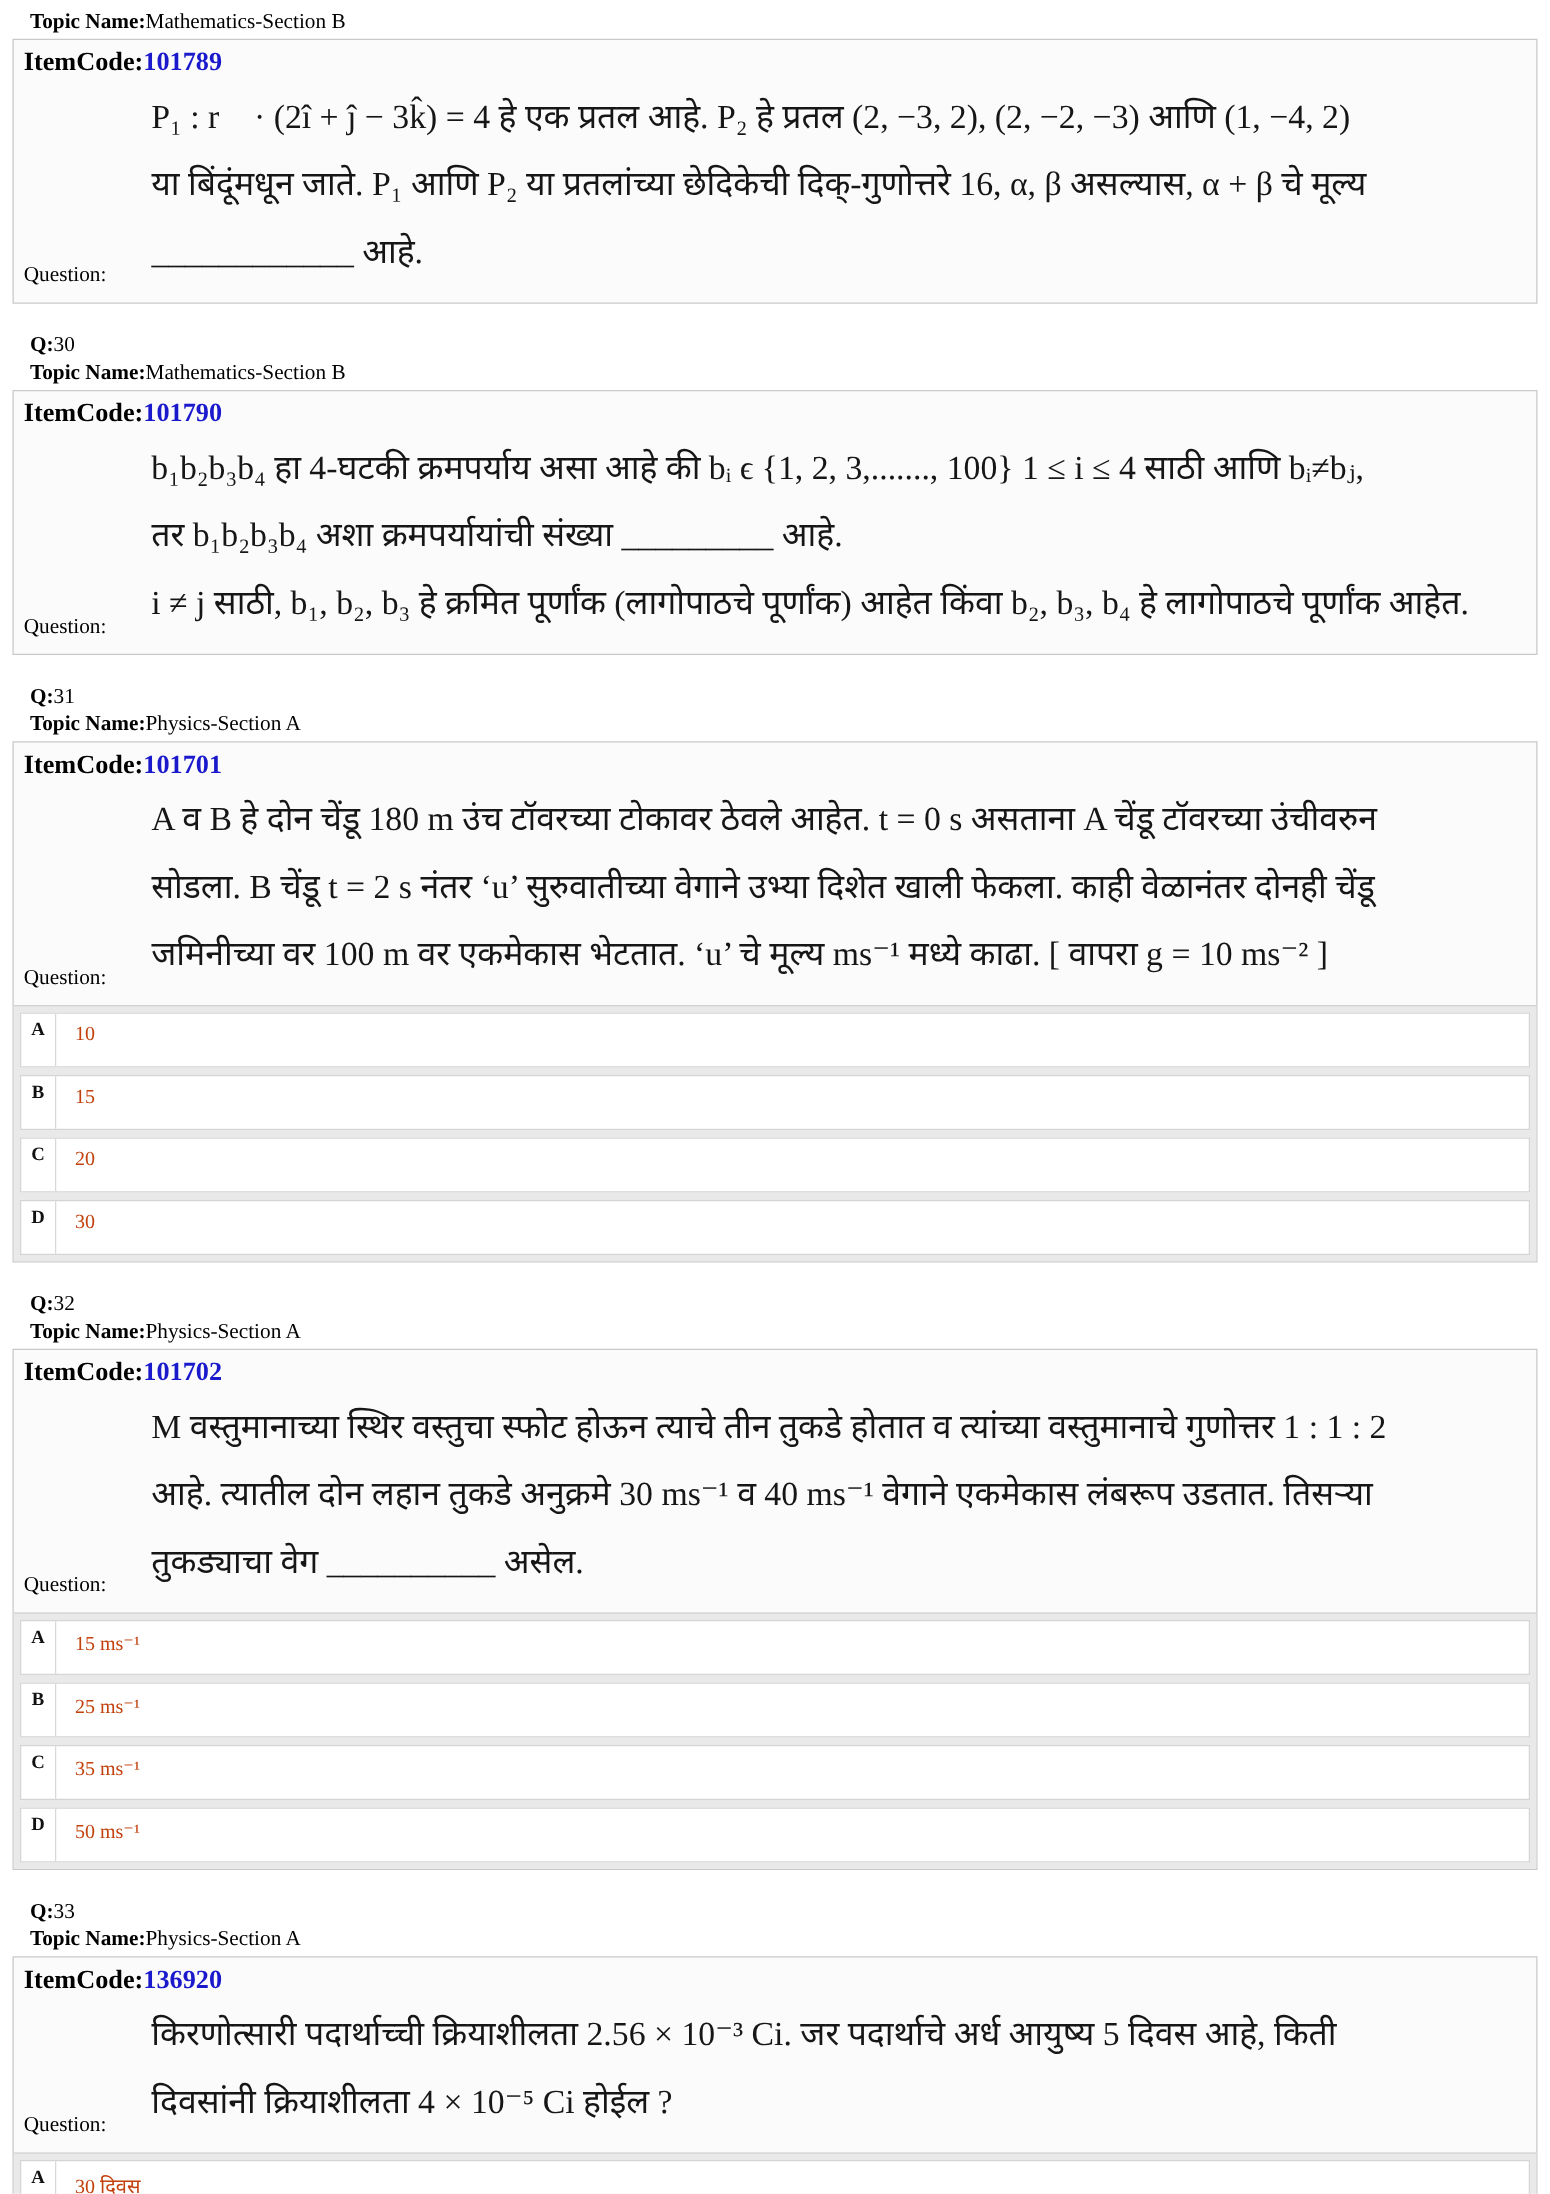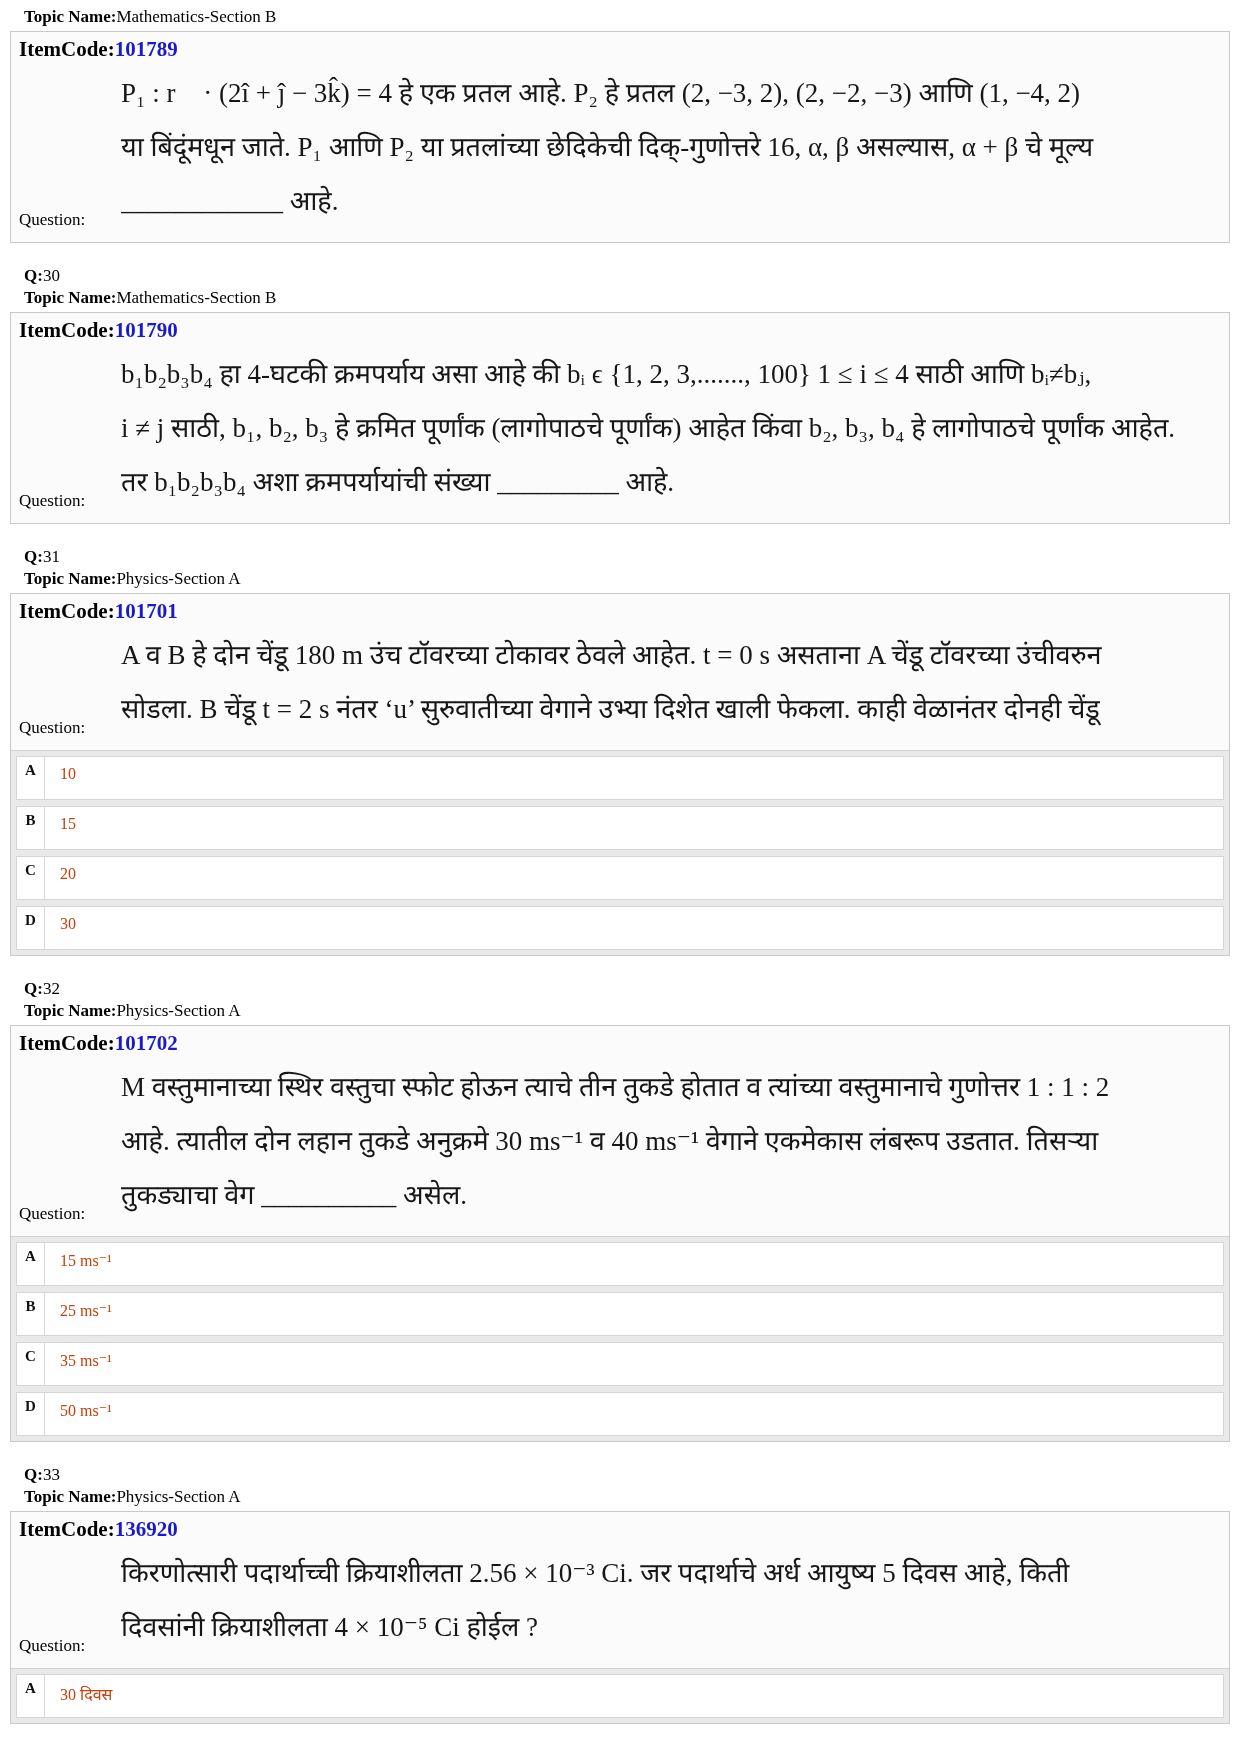--- a/index.html
+++ b/index.html
@@ -92,39 +92,40 @@
   <div class="q-meta">
     <div><span class="b">Q:</span><span>30</span></div>
     <div><span class="b">Topic Name:</span><span>Mathematics-Section B</span></div>
   </div>
   <div class="q-box">
     <div class="q-head"><span class="b">ItemCode:</span><span class="code">101790</span></div>
     <div class="q-body">
       <span class="q-label">Question:</span>
       <div class="q-text">
         <div class="q-line">b₁b₂b₃b₄ हा 4-घटकी क्रमपर्याय असा आहे की bᵢ ϵ {1, 2, 3,......., 100} 1 ≤ i ≤ 4 साठी आणि bᵢ≠bⱼ,</div>
+        <div class="q-line">तर b₁b₂b₃b₄ अशा क्रमपर्यायांची संख्या _________ आहे.</div>
         <div class="q-line">i ≠ j साठी, b₁, b₂, b₃ हे क्रमित पूर्णांक (लागोपाठचे पूर्णांक) आहेत किंवा b₂, b₃, b₄ हे लागोपाठचे पूर्णांक आहेत.</div>
-        <div class="q-line">तर b₁b₂b₃b₄ अशा क्रमपर्यायांची संख्या _________ आहे.</div>
       </div>
     </div>
   </div>
 </section>
 
 <section class="question">
   <div class="q-meta">
     <div><span class="b">Q:</span><span>31</span></div>
     <div><span class="b">Topic Name:</span><span>Physics-Section A</span></div>
   </div>
   <div class="q-box">
     <div class="q-head"><span class="b">ItemCode:</span><span class="code">101701</span></div>
     <div class="q-body">
       <span class="q-label">Question:</span>
       <div class="q-text">
         <div class="q-line">A व B हे दोन चेंडू 180 m उंच टॉवरच्या टोकावर ठेवले आहेत.  t = 0 s असताना A चेंडू टॉवरच्या उंचीवरुन</div>
         <div class="q-line">सोडला.  B चेंडू t = 2 s नंतर ‘u’ सुरुवातीच्या वेगाने उभ्या दिशेत खाली फेकला.  काही वेळानंतर दोनही चेंडू</div>
+        <div class="q-line">जमिनीच्या वर 100 m वर एकमेकास भेटतात. ‘u’ चे मूल्य ms⁻¹ मध्ये काढा.   [ वापरा g = 10 ms⁻² ]</div>
       </div>
     </div>
     <div class="options">
       <div class="opt-row">
         <div class="opt-letter">A</div>
         <div class="opt-value">10</div>
       </div>
       <div class="opt-row">
         <div class="opt-letter">B</div>
         <div class="opt-value">15</div>

